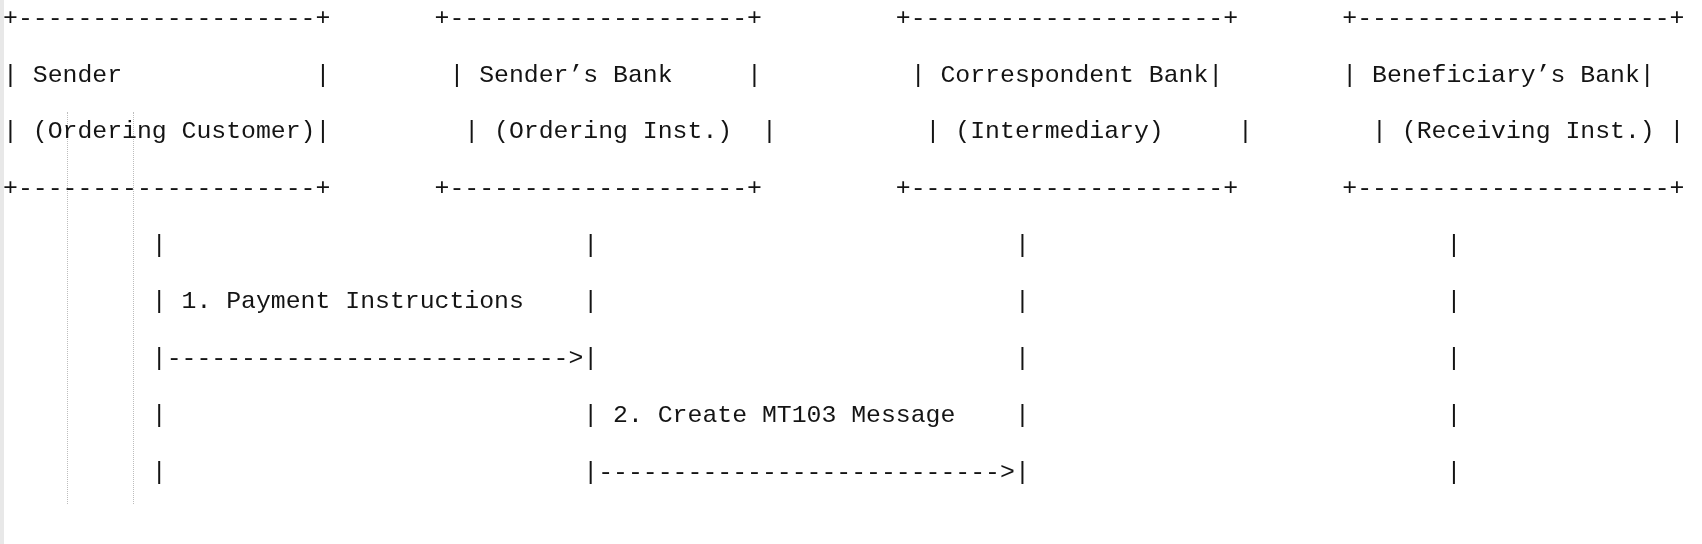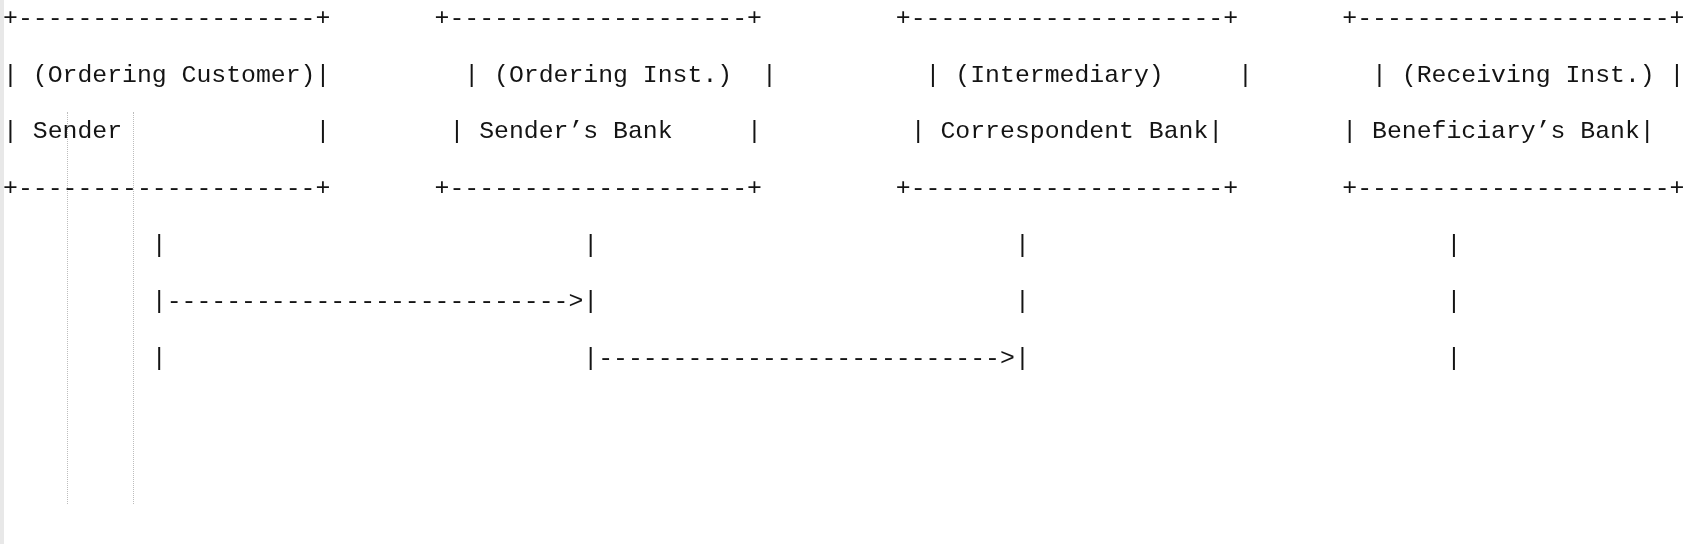--- a/index.html
+++ b/index.html
@@ -41,25 +41,27 @@
 </style>
 </head>
 <body>
 
 <div class="screen">
   <div class="gutter-strip"></div>
   <div class="indent-guide guide-1"></div>
   <div class="indent-guide guide-2"></div>
 
   <pre class="ascii"><div>+--------------------+       +--------------------+         +---------------------+       +---------------------+</div>
+<div>| Sender             |        | Sender’s Bank     |          | Correspondent Bank|        | Beneficiary’s Bank|</div>
 <div>| (Ordering Customer)|         | (Ordering Inst.)  |          | (Intermediary)     |        | (Receiving Inst.) |</div>
-<div>| Sender             |        | Sender’s Bank     |          | Correspondent Bank|        | Beneficiary’s Bank|</div>
 <div>+--------------------+       +--------------------+         +---------------------+       +---------------------+</div>
 <div>          |                            |                            |                            |</div>
+<div>          | 1. Payment Instructions    |                            |                            |</div>
 <div>          |---------------------------&gt;|                            |                            |</div>
+<div>          |                            | 2. Create MT103 Message    |                            |</div>
 <div>          |                            |---------------------------&gt;|                            |</div>
 
 
 
 
 
 
 
 </pre>
 </div>

